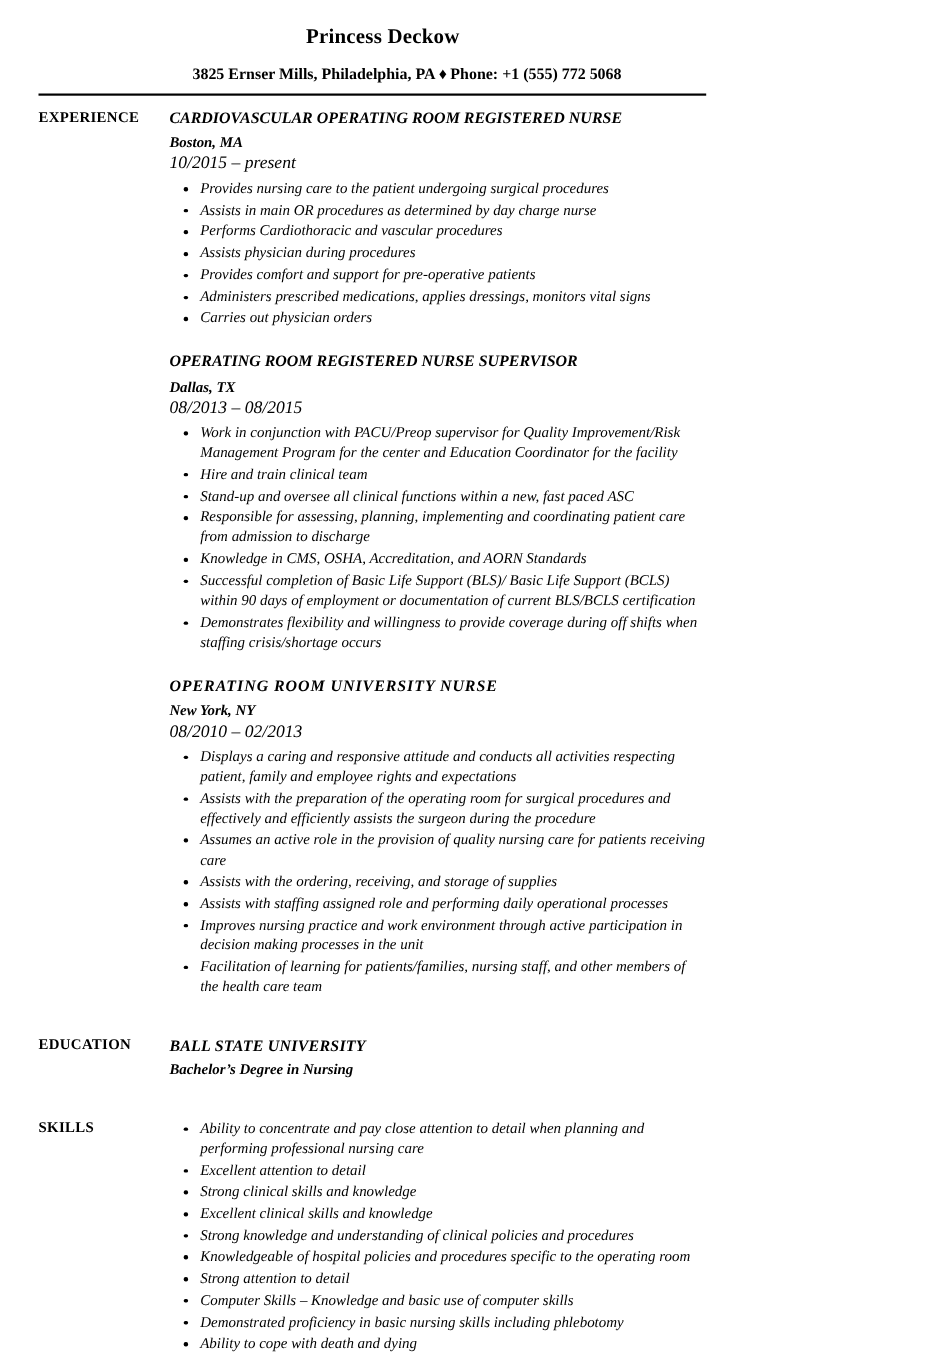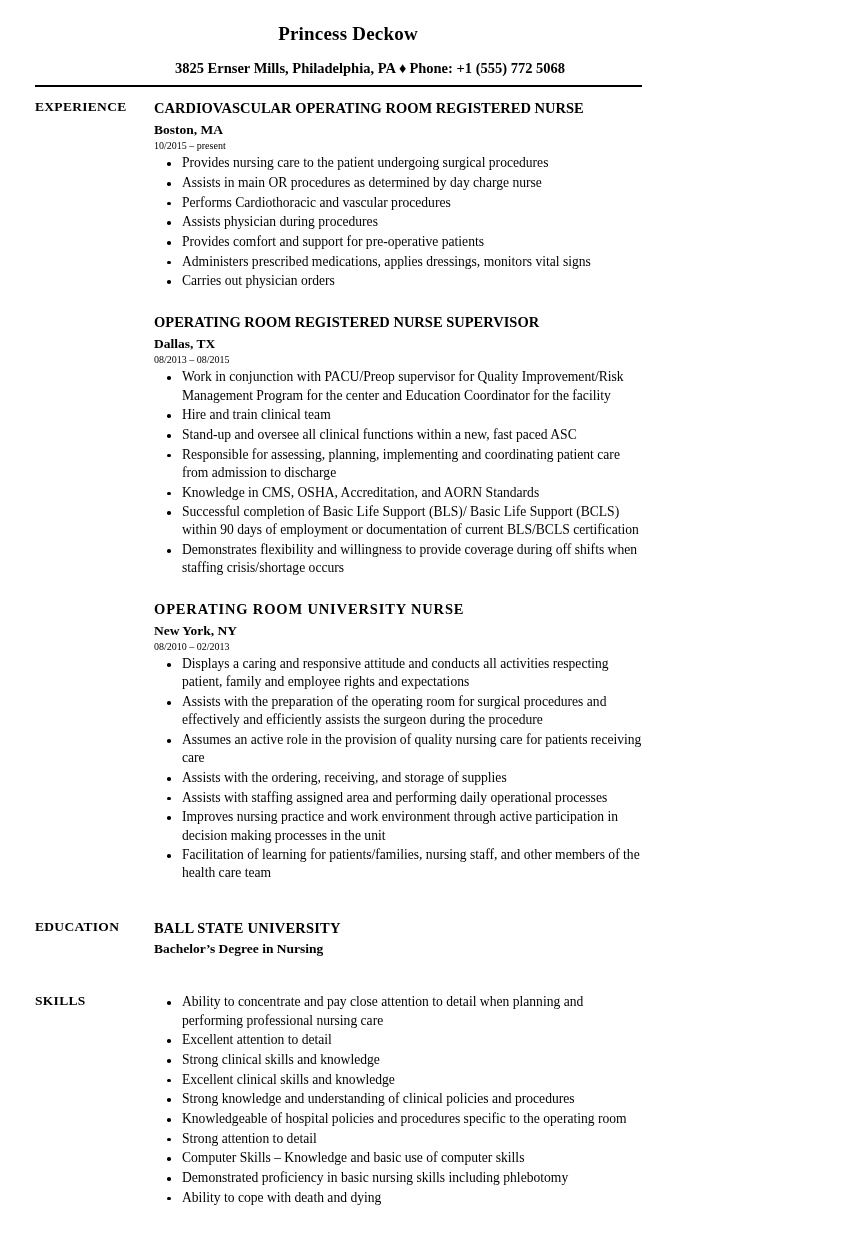--- a/index.html
+++ b/index.html
@@ -62,20 +62,21 @@
     left: 35px;
     top: 0;
     width: 115px;
     font-size: 13.5px;
     font-weight: bold;
     letter-spacing: 0.3px;
   }
   .sec-body {
     margin-left: 119px;
     padding-right: 54px;
+    font-style: italic;
   }
 
   #experience-section { margin-top: 12px; }
   #education-section  { margin-top: 36px; }
   #skills-section     { margin-top: 36px; }
 
   
   .job { margin-bottom: 22px; }
   .job:last-child { margin-bottom: 0; }
 
@@ -86,21 +87,21 @@
   }
   .job-title.spaced { letter-spacing: 0.85px; }
 
   .job-location {
     font-size: 13.5px;
     font-weight: bold;
     line-height: 1.3;
     margin-top: 4px;
   }
   .job-dates {
-    font-size: 10px;
+    font-size: 16px;
     line-height: 1.3;
     margin-top: 1px;
   }
 
   
   ul.bullets {
     list-style: none;
     margin: 2px 0 0 0;
     padding: 0;
   }
@@ -188,21 +189,21 @@
 
       <div class="job">
         <div class="job-title spaced">OPERATING ROOM UNIVERSITY NURSE</div>
         <div class="job-location">New York, NY</div>
         <div class="job-dates">08/2010 – 02/2013</div>
         <ul class="bullets">
           <li>Displays a caring and responsive attitude and conducts all activities respecting patient, family and employee rights and expectations</li>
           <li>Assists with the preparation of the operating room for surgical procedures and effectively and efficiently assists the surgeon during the procedure</li>
           <li>Assumes an active role in the provision of quality nursing care for patients receiving care</li>
           <li>Assists with the ordering, receiving, and storage of supplies</li>
-          <li>Assists with staffing assigned area and performing daily operational processes</li>
+          <li>Assists with staffing assigned role and performing daily operational processes</li>
           <li>Improves nursing practice and work environment through active participation in decision making processes in the unit</li>
           <li>Facilitation of learning for patients/families, nursing staff, and other members of the health care team</li>
         </ul>
       </div>
 
     </div>
   </div>
 
   <div class="section" id="education-section">
     <div class="sec-label">EDUCATION</div>

